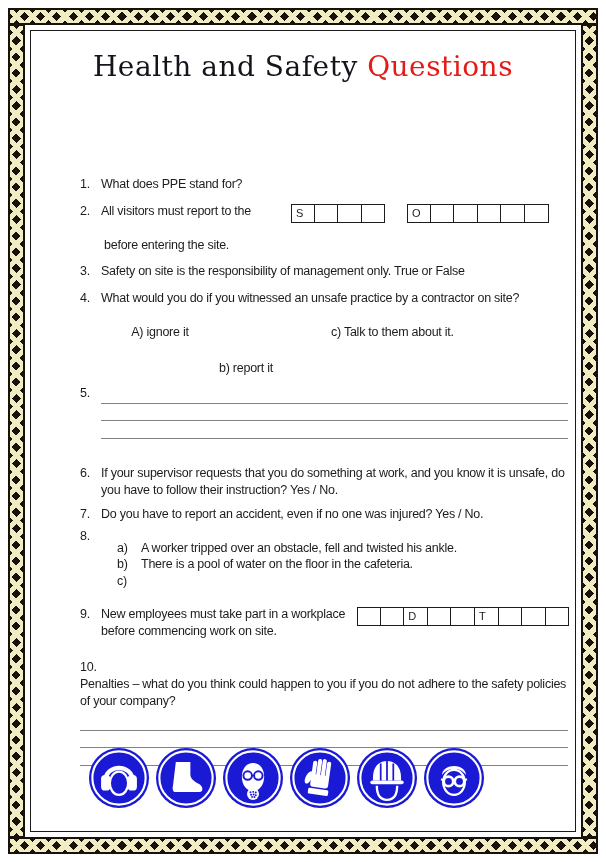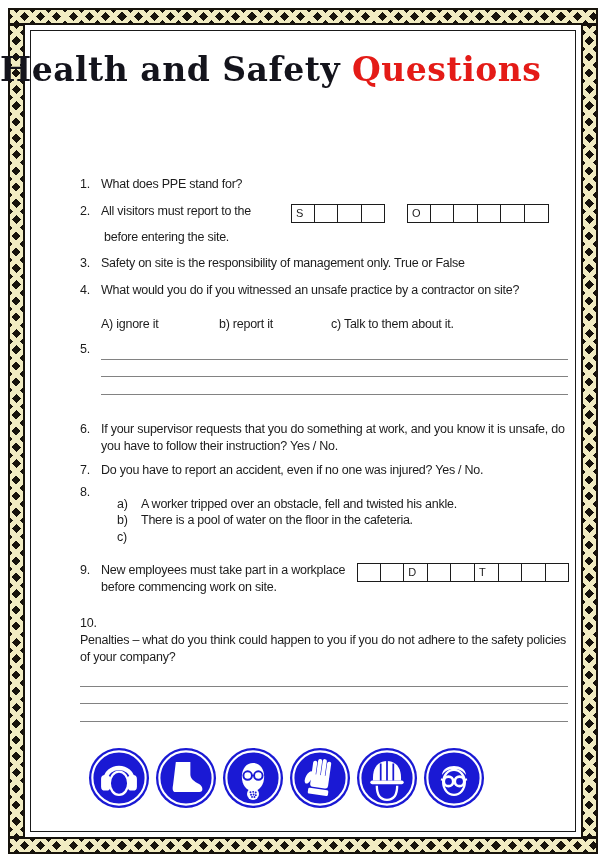--- a/index.html
+++ b/index.html
@@ -11,39 +11,39 @@
         background-color:#17130c;
         background-image:
           repeating-linear-gradient(45deg, rgba(0,0,0,0) 0 6.5px, #f1ecc2 6.5px 11.5px),
           repeating-linear-gradient(135deg, rgba(0,0,0,0) 0 6.5px, #f1ecc2 6.5px 11.5px);}
   .band-top{left:8px;right:8px;top:8px;height:17px;}
   .band-bottom{left:8px;right:8px;bottom:8px;height:17px;}
   .band-left{left:8px;top:24px;bottom:24px;width:17px;}
   .band-right{right:8px;top:24px;bottom:24px;width:17px;}
   .inner-frame{position:absolute;inset:30px;border:1.6px solid #1a1a1a;pointer-events:none;}
 
-  .title{position:absolute;top:50px;left:0;right:0;text-align:left;
-         font-family:"DejaVu Serif",serif;font-weight:bold;font-size:33px;
+  .title{position:absolute;top:50px;left:0;right:0;text-align:center;
+         font-family:"DejaVu Serif",serif;font-weight:normal;font-size:28px;
          letter-spacing:.5px;color:#14141c;white-space:nowrap;}
   .title .red{color:#e41b17;}
 
   .subtitle{position:absolute;top:114px;left:62px;font-weight:bold;font-size:15px;
             letter-spacing:-.2px;}
 
   .questions{position:absolute;left:80px;top:176px;width:492px;
              font-size:12.5px;line-height:17px;letter-spacing:-.25px;}
   .q{display:flex;}
   .qnum{width:21px;flex:none;}
   .qbody{flex:1;position:relative;}
 
-  .q2{margin-top:10px;}  .q2 .line2{margin-top:9px;padding-left:3px;}
+  .q2{margin-top:10px;}  .q2 .line2{margin-top:17px;padding-left:3px;}
   .q3{margin-top:9px;}
   .q4{margin-top:10px;}
   .q4opts{display:flex;margin-top:17px;}
-  .q4opts .o1{width:118px;} .q4opts .o2{width:112px;}
+  .q4opts .o1{width:118px;text-align:center;} .q4opts .o2{width:112px;margin-top:36px;}
   .q5{margin-top:8px;}
   .q6{margin-top:26px;}
   .q7{margin-top:7px;}
   .q8{margin-top:5px;}
   .q8opts{margin-top:12px;padding-left:16px;}
   .q8opt{display:flex;line-height:16.5px;}
   .q8opt .olabel{width:24px;flex:none;}
   .q9{margin-top:17px;}
   .q10{margin-top:19px;flex-direction:column;}
 

